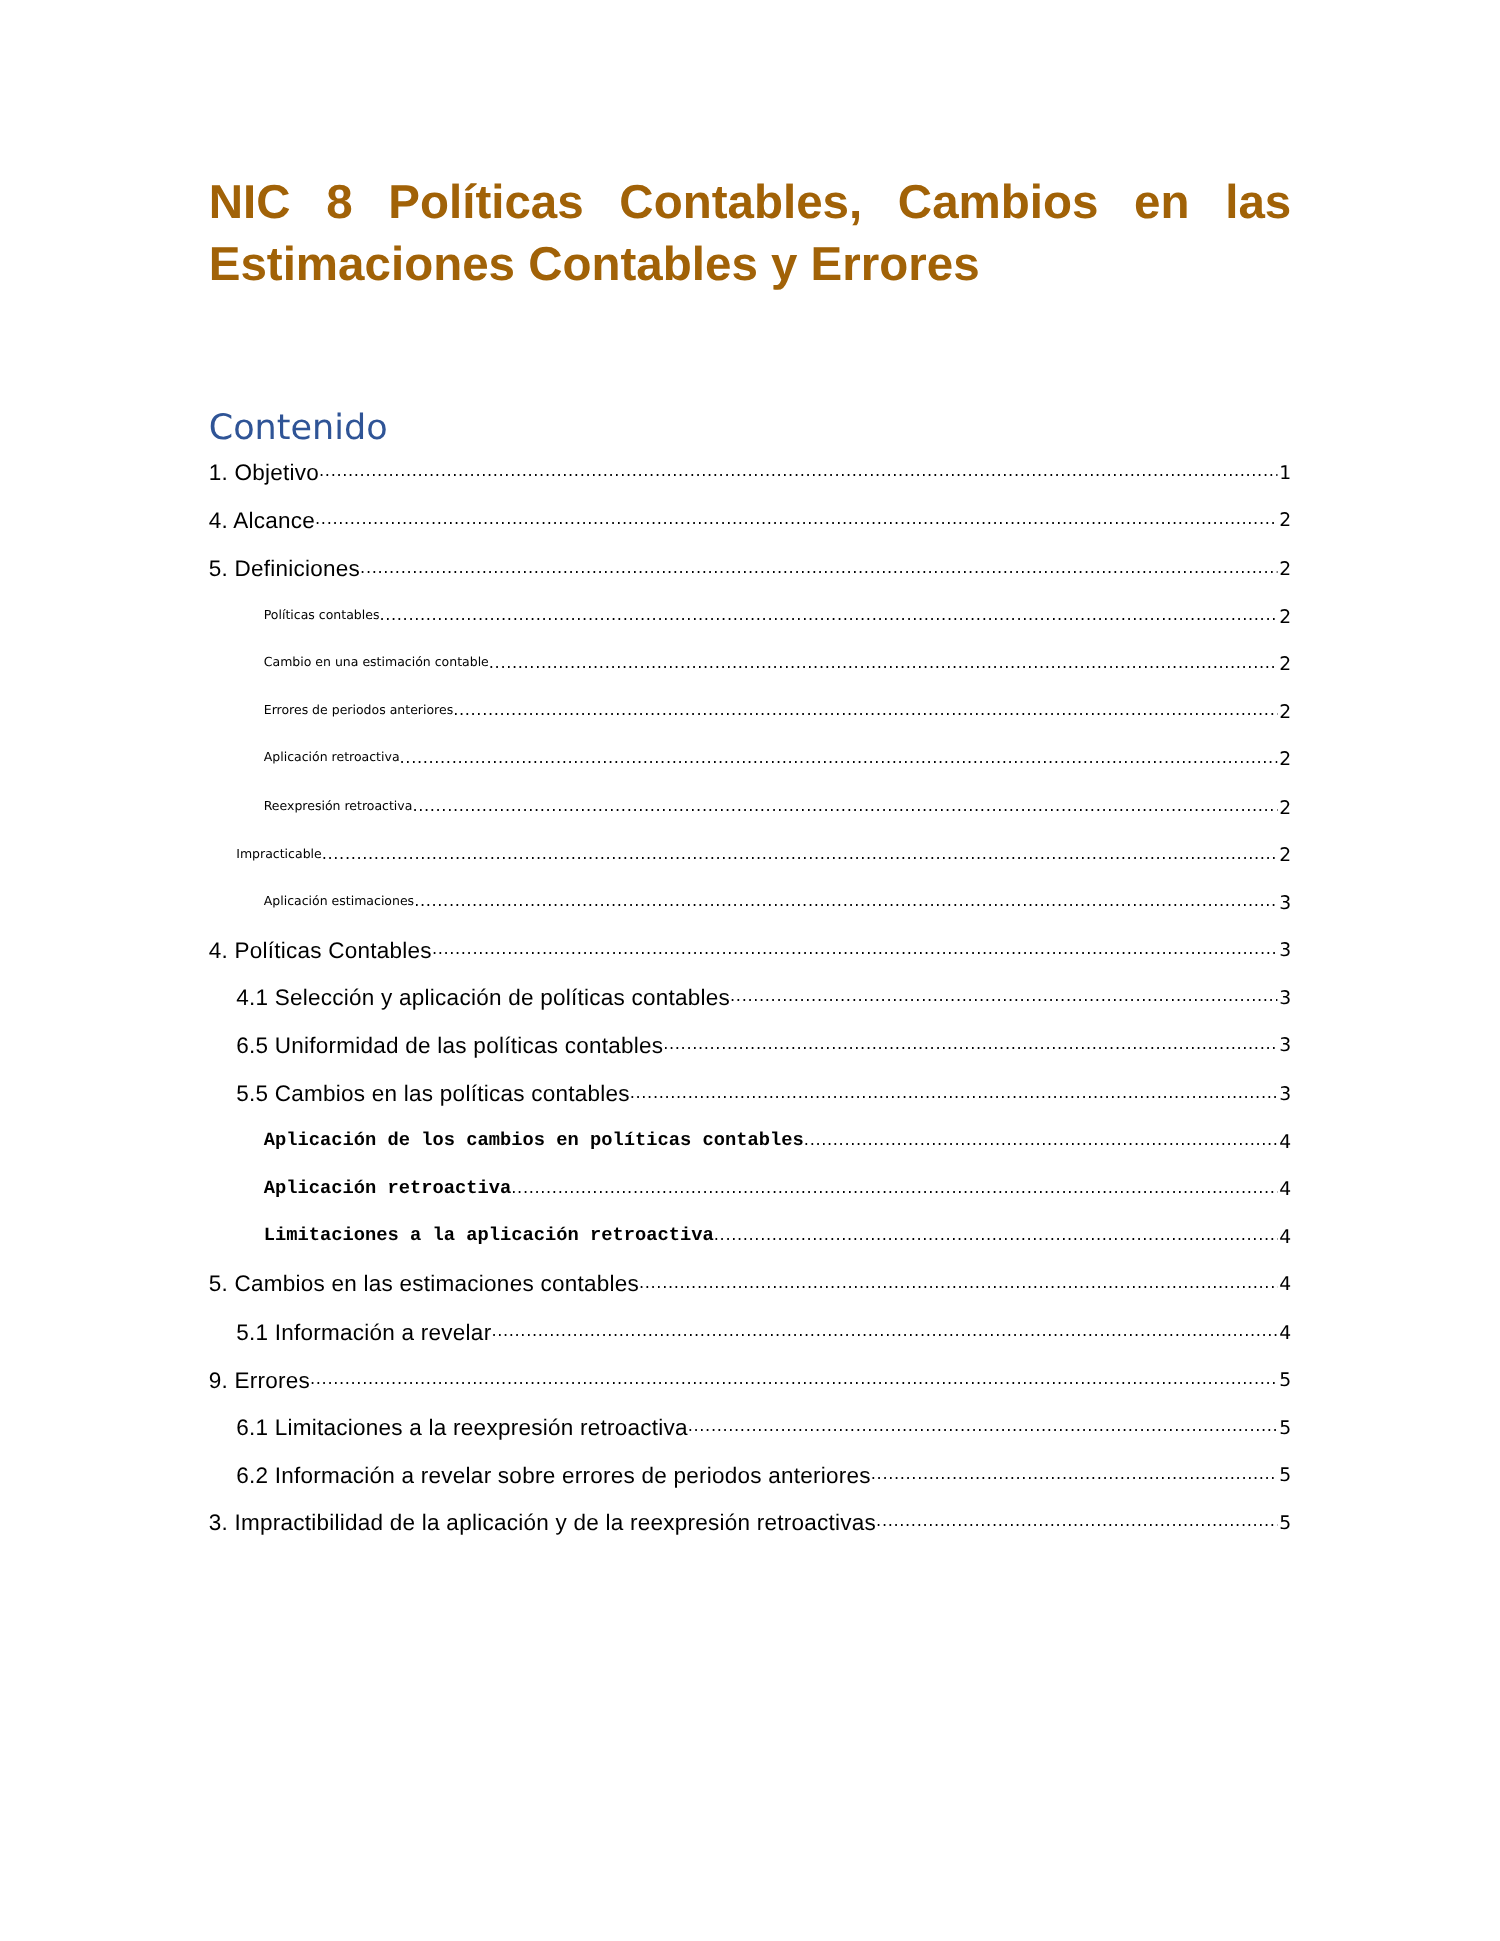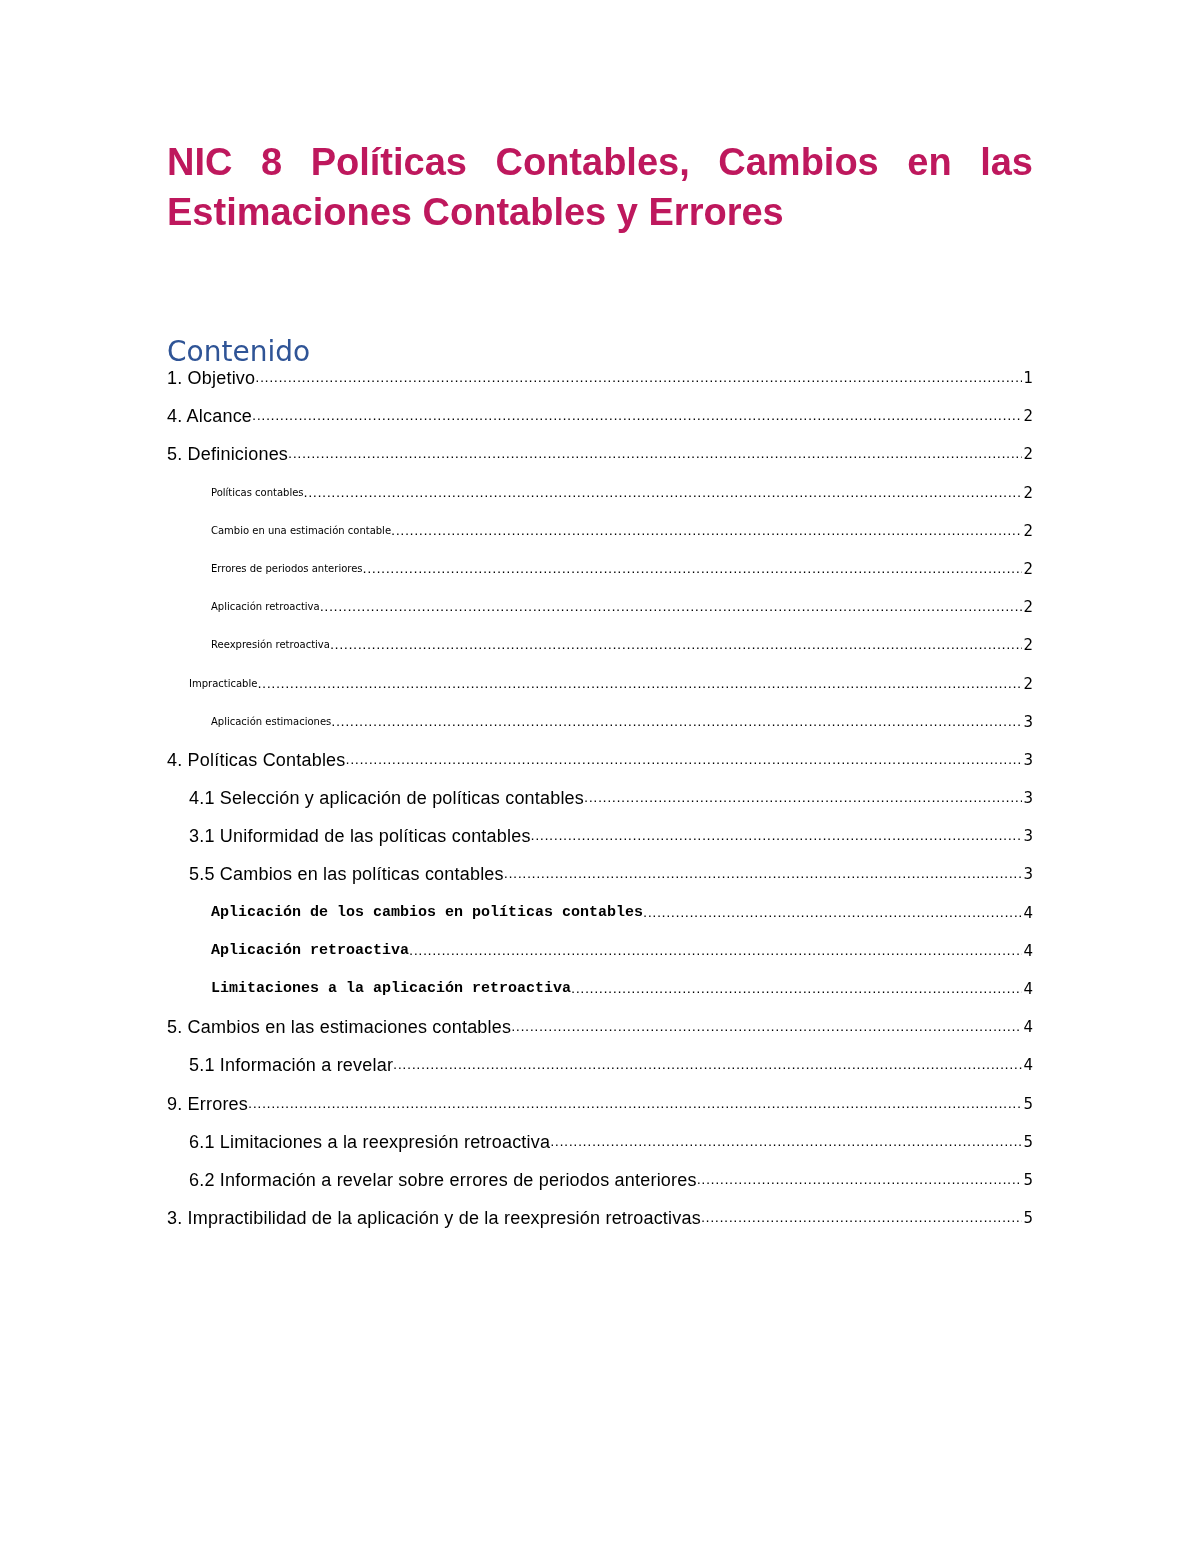--- a/index.html
+++ b/index.html
@@ -25,45 +25,45 @@
       top: 137px;
       left: 0;
       width: 866px;
       margin: 0;
       font-family: "Liberation Sans", sans-serif;
       font-weight: bold;
       font-size: 38px;
       line-height: 50px;
       text-align: justify;
       text-align-last: left;
-      color: #be185d;
+      color: #a16207;
     }
     .toc-heading {
       position: absolute;
-      top: 332px;
+      top: 322px;
       left: 0;
       margin: 0;
       font-family: "DejaVu Sans", sans-serif;
       font-weight: normal;
       font-size: 28px;
       line-height: 40px;
       color: #2f5496;
     }
     .toc {
       position: absolute;
       top: 359px;
       left: 0;
       width: 866px;
       margin: 0;
       padding: 0;
       list-style: none;
     }
     .toc-entry {
       display: flex;
-      align-items: flex-start;
+      align-items: flex-end;
       height: 38.2px;
       line-height: 38px;
       white-space: nowrap;
     }
     .toc-entry.lvl1 { padding-left: 0; }
     .toc-entry.lvl2 { padding-left: 22px; }
     .toc-entry.lvl3 { padding-left: 44px; }
     .toc-entry .label { flex: 0 0 auto; }
     .toc-entry .leader {
       flex: 1 1 auto;
@@ -158,21 +158,21 @@
     <span class="label f-arial">4. Políticas Contables</span>
     <span class="leader"></span>
     <span class="page-num">3</span>
   </li>
       <li class="toc-entry lvl2">
     <span class="label f-arial">4.1 Selección y aplicación de políticas contables</span>
     <span class="leader"></span>
     <span class="page-num">3</span>
   </li>
       <li class="toc-entry lvl2">
-    <span class="label f-arial">3.1 Uniformidad de las políticas contables</span>
+    <span class="label f-arial">6.5 Uniformidad de las políticas contables</span>
     <span class="leader"></span>
     <span class="page-num">3</span>
   </li>
       <li class="toc-entry lvl2">
     <span class="label f-arial">5.5 Cambios en las políticas contables</span>
     <span class="leader"></span>
     <span class="page-num">3</span>
   </li>
       <li class="toc-entry lvl3">
     <span class="label f-calibri-bold">Aplicación de los cambios en políticas contables</span>

